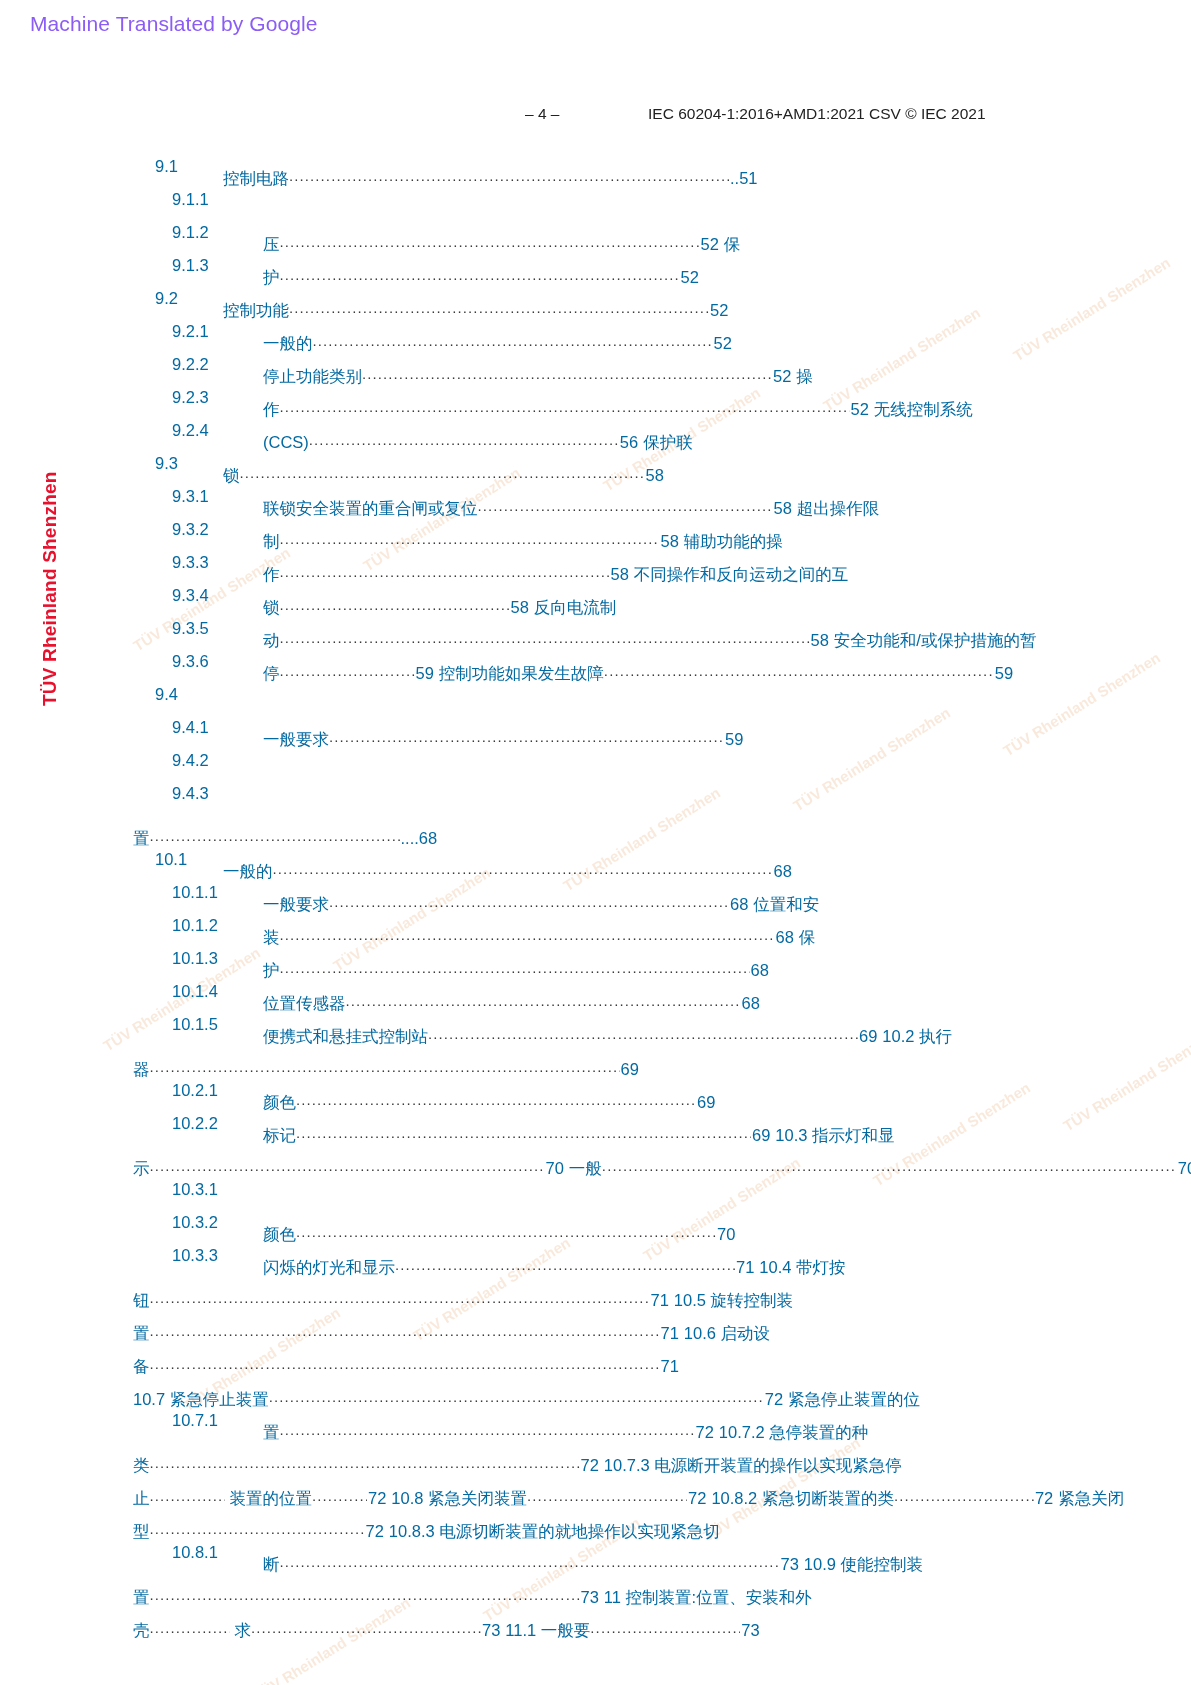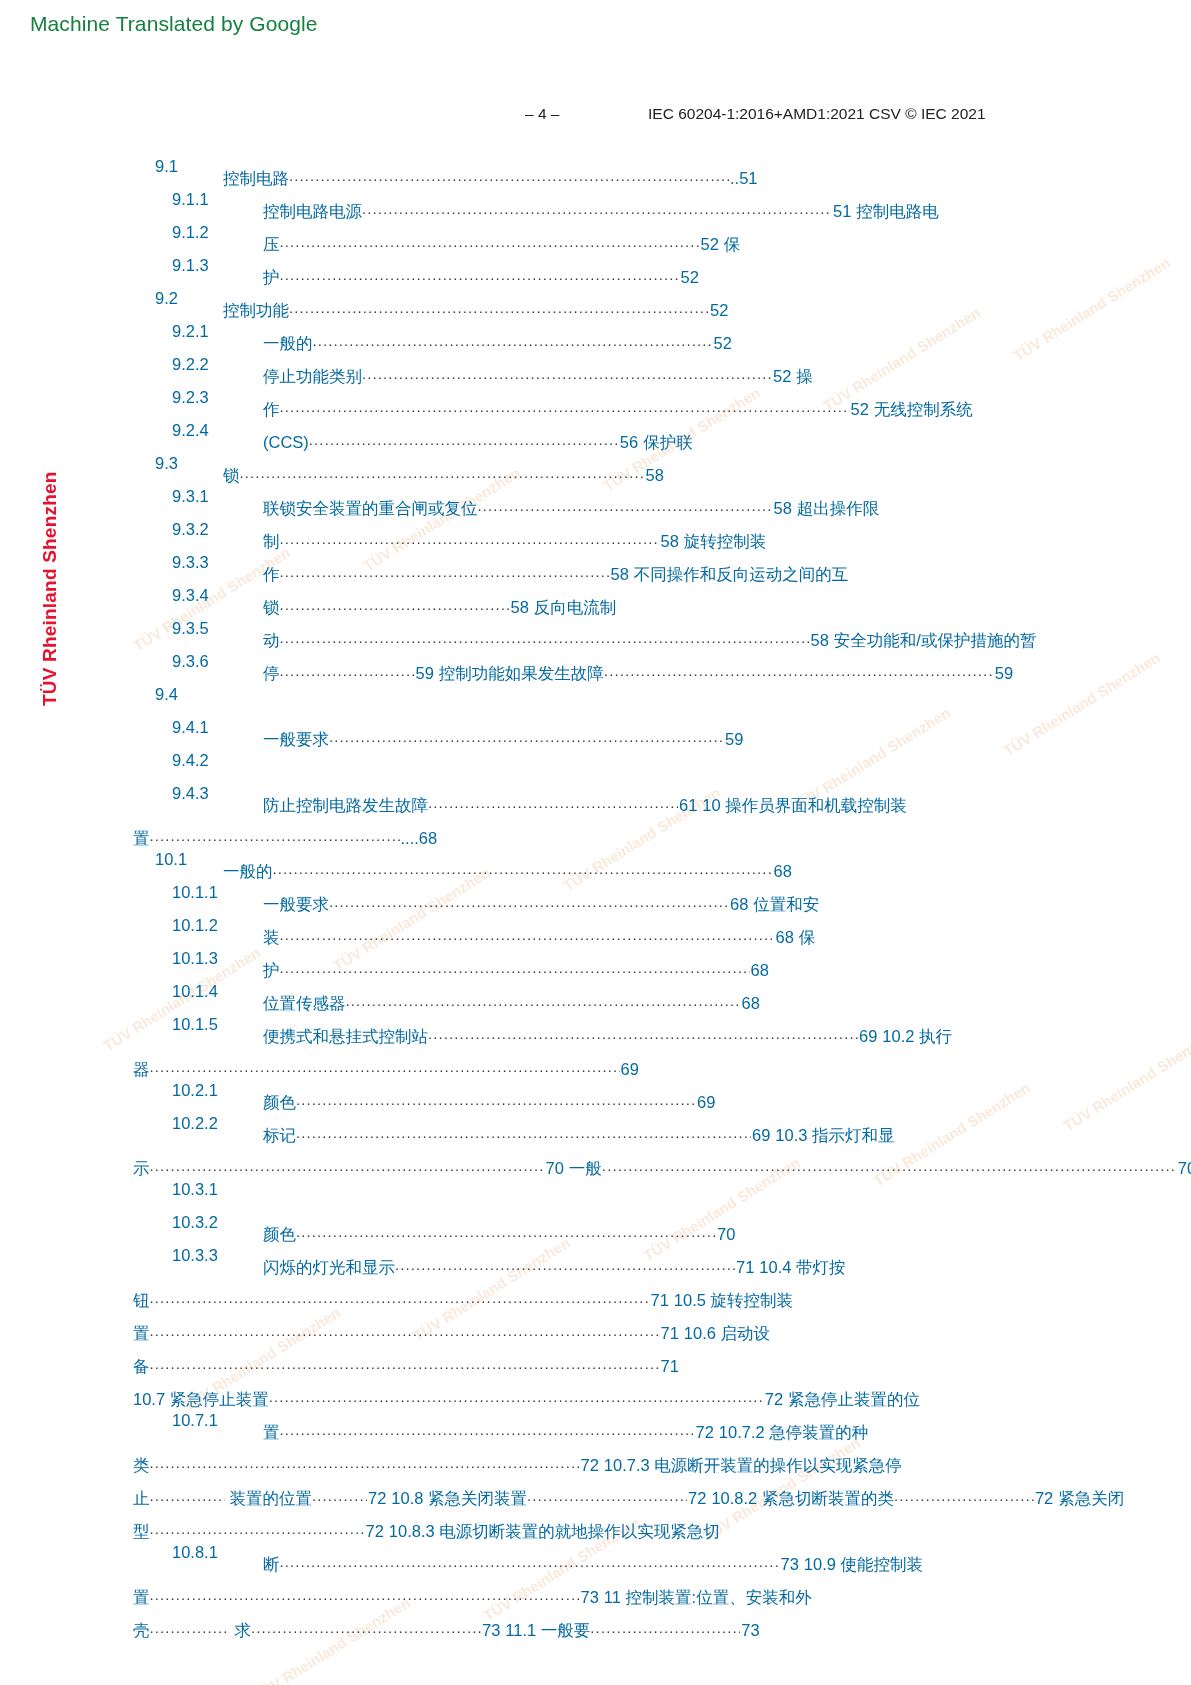--- a/index.html
+++ b/index.html
@@ -17,21 +17,21 @@
     overflow: hidden;
   }
 
   
   #mt-banner {
     position: absolute;
     left: 30px;
     top: 12px;
     font-size: 21px;
     letter-spacing: 0.1px;
-    color: #15803d;
+    color: #8b5cf6;
     font-family: "Liberation Sans", "DejaVu Sans", sans-serif;
     white-space: nowrap;
   }
 
   
   #page-header {
     position: absolute;
     left: 0;
     top: 105px;
     width: 1191px;
@@ -174,26 +174,20 @@
     <div class="toc-row lvl1">
       <span class="toc-num">9.1</span>
       <div class="toc-body">
         <span class="seg-title">控制电路</span>
         <span class="leader" style="width: 440px;"></span>
         <span class="seg-page">..51</span>
       </div>
     </div>
     <div class="toc-row lvl2">
       <span class="toc-num">9.1.1</span>
-      <div class="toc-body">
-        <span class="seg-title">控制电路电源</span>
-        <span class="leader" style="width: 470px;"></span>
-        <span class="seg-page">51</span>
-        <span class="seg-tail">控制电路电</span>
-      </div>
     </div>
     <div class="toc-row lvl2">
       <span class="toc-num">9.1.2</span>
       <div class="toc-body">
         <span class="seg-title">压</span>
         <span class="leader" style="width: 420px;"></span>
         <span class="seg-page">52</span>
         <span class="seg-tail">保</span>
       </div>
     </div>
@@ -264,21 +258,21 @@
         <span class="seg-page">58</span>
         <span class="seg-tail">超出操作限</span>
       </div>
     </div>
     <div class="toc-row lvl2">
       <span class="toc-num">9.3.2</span>
       <div class="toc-body">
         <span class="seg-title">制</span>
         <span class="leader" style="width: 380px;"></span>
         <span class="seg-page">58</span>
-        <span class="seg-tail">旋转控制装</span>
+        <span class="seg-tail">辅助功能的操</span>
       </div>
     </div>
     <div class="toc-row lvl2">
       <span class="toc-num">9.3.3</span>
       <div class="toc-body">
         <span class="seg-title">作</span>
         <span class="leader" style="width: 330px;"></span>
         <span class="seg-page">58</span>
         <span class="seg-tail">不同操作和反向运动之间的互</span>
       </div>
@@ -322,26 +316,20 @@
         <span class="seg-title">一般要求</span>
         <span class="leader" style="width: 395px;"></span>
         <span class="seg-page">59</span>
       </div>
     </div>
     <div class="toc-row lvl2">
       <span class="toc-num">9.4.2</span>
     </div>
     <div class="toc-row lvl2">
       <span class="toc-num">9.4.3</span>
-      <div class="toc-body">
-        <span class="seg-title">防止控制电路发生故障</span>
-        <span class="leader" style="width: 250px;"></span>
-        <span class="seg-page">61</span>
-        <span class="seg-tail">10 操作员界面和机载控制装</span>
-      </div>
     </div>
     <div class="toc-row lvl0">
       <div class="toc-body">
         <span class="seg-title">置</span>
         <span class="leader" style="width: 250px;"></span>
         <span class="seg-page">....68</span>
       </div>
     </div>
     <div class="toc-row lvl1">
       <span class="toc-num">10.1</span>

